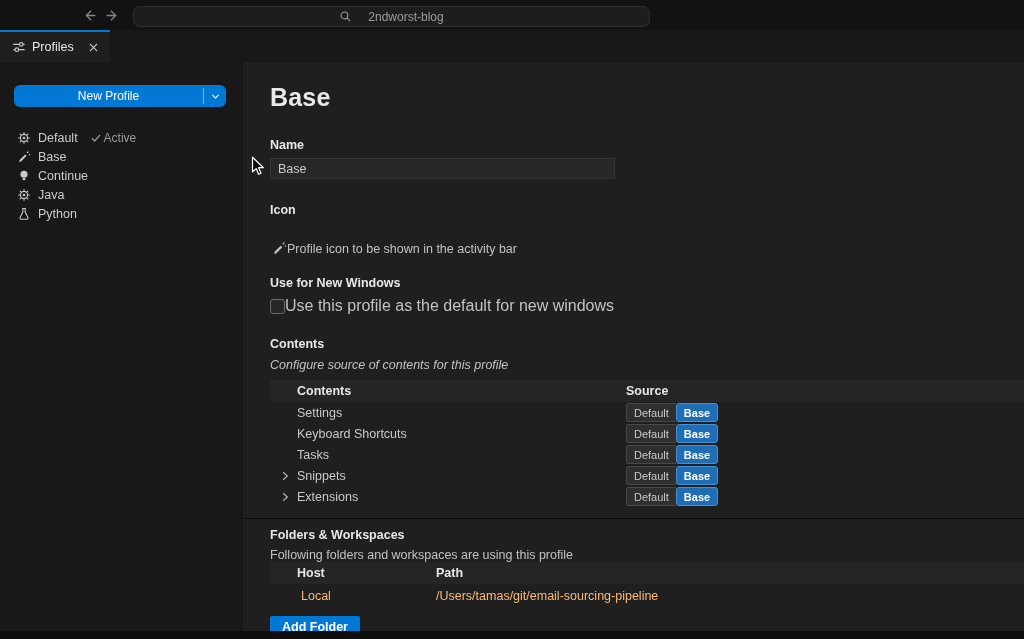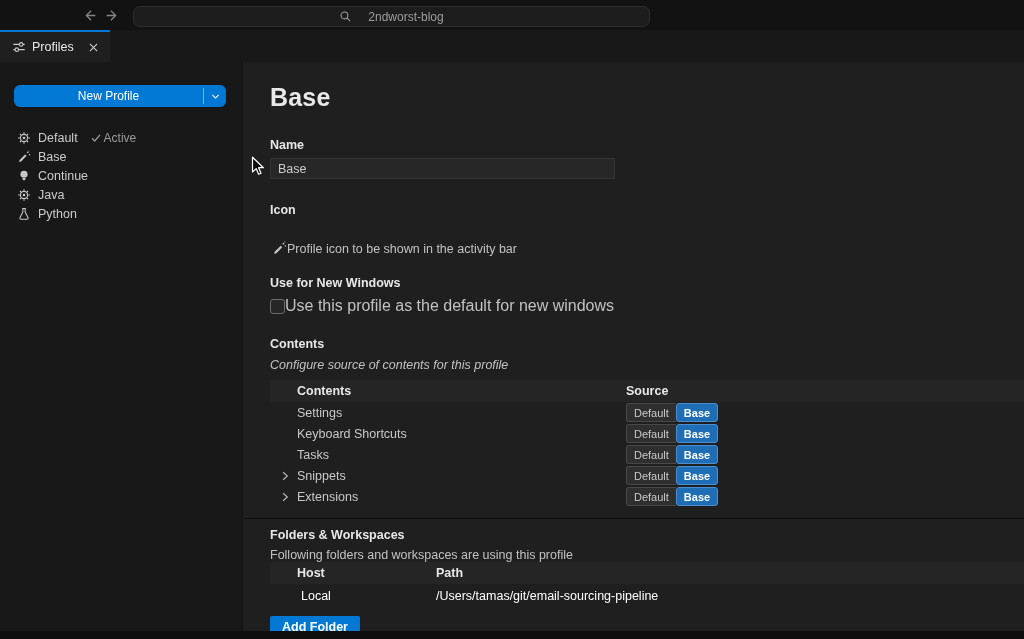--- a/index.html
+++ b/index.html
@@ -121,21 +121,21 @@
   .tbtn.selected {
     background:#1f6db4; border:1px solid #4a90d0; color:#ffffff; font-weight:700; border-radius:3px;
   }
 
   .sec-folders { margin-top:11px; border-top:1px solid #0c0c0c; margin-left:-26px; padding-left:26px; padding-top:9px; }
   .sec-folders .section-desc { margin-top:6px; }
   .ftable { margin-top:0; }
   .ftable-header, .frow { display:grid; grid-template-columns:166px 1fr; align-items:center; }
   .ftable-header { height:22px; background:#252525; font-size:12.5px; font-weight:700; color:#e7e7e7; }
   .ftable-header .c1, .frow .c1 { padding-left:27px; }
-  .frow { height:24px; font-size:12.5px; color:#ffffff; }
+  .frow { height:24px; font-size:12.5px; color:#fdba74; }
   .frow .c1 { padding-left:31px; }
 
   .add-folder-btn {
     margin-top:8px; height:22px; padding:0 12px; background:#0078d4; border:none; border-radius:2px;
     color:#ffffff; font-family:"Liberation Sans", sans-serif; font-size:12.5px; font-weight:700; cursor:pointer;
   }
 
   .cursor { position:absolute; left:251px; top:156px; width:15px; height:21px; z-index:50; pointer-events:none; }
 </style>
 </head>

